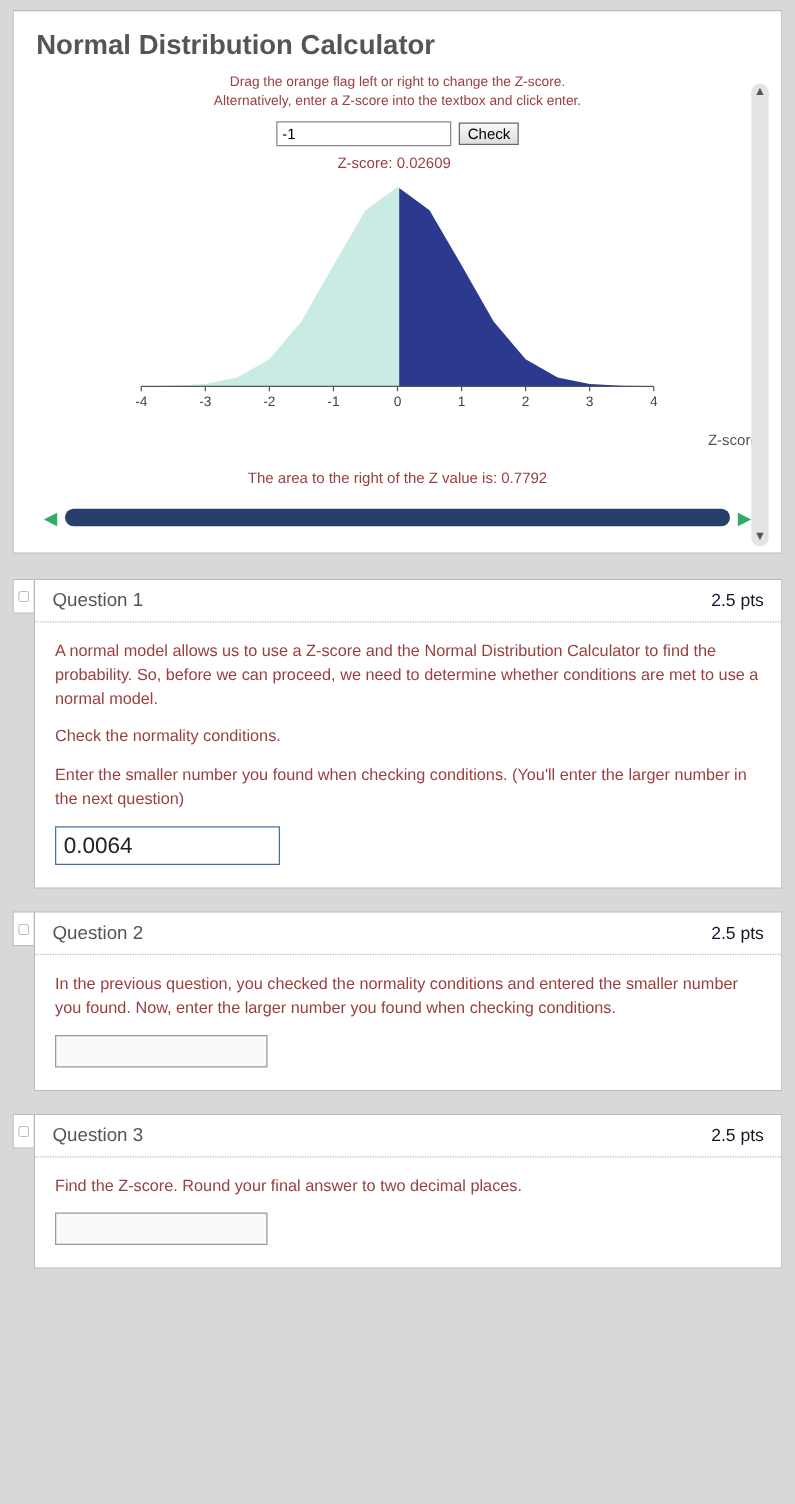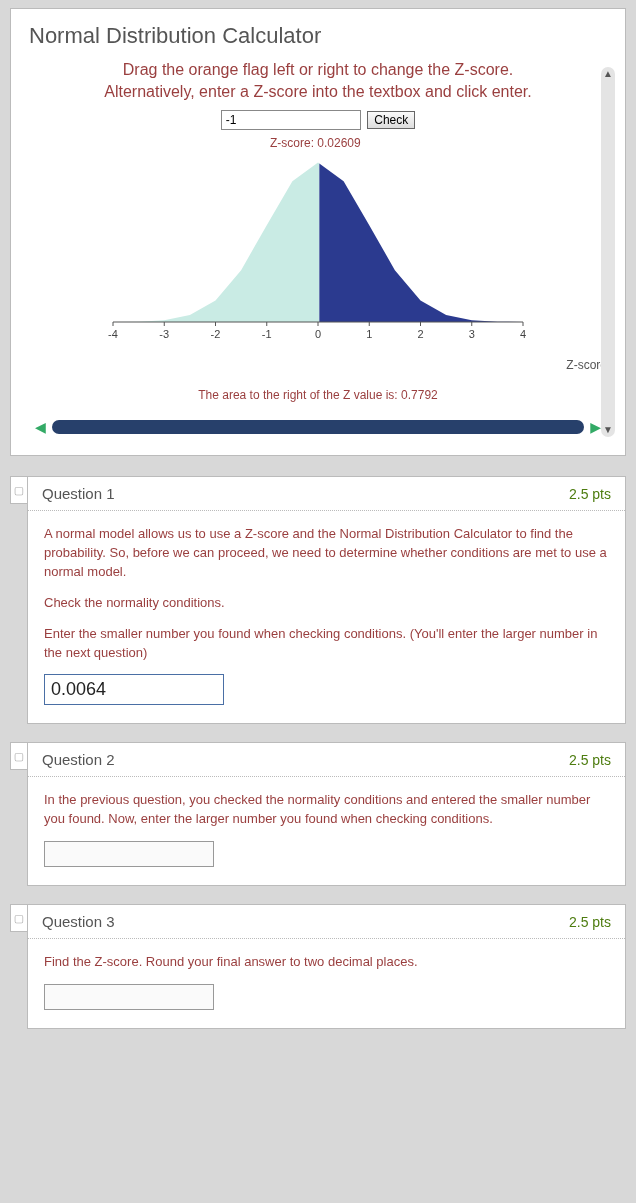--- a/index.html
+++ b/index.html
@@ -13,27 +13,27 @@
   .calc-card {
     background: #fff;
     border: 1px solid #bbb;
     padding: 14px 18px 18px 18px;
     margin-bottom: 20px;
     position: relative;
   }
   .calc-title {
     font-size: 22px;
     color: #555;
-    font-weight: 400;
+    font-weight: 700;
     margin-bottom: 10px;
   }
   .instructions {
     text-align: center;
     color: #9a3f3f;
-    font-size: 16px;
+    font-size: 11px;
     line-height: 1.35;
     margin-bottom: 8px;
   }
   .zrow {
     text-align: center;
     margin-bottom: 6px;
   }
   .zinput {
     width: 140px;
     font-size: 12px;
@@ -134,21 +134,21 @@
   }
   .qhead {
     display: flex;
     justify-content: space-between;
     align-items: center;
     padding: 8px 14px;
     border-bottom: 1px dotted #bbb;
     color: #555;
   }
   .qhead .qnum { font-size: 15px; }
-  .qhead .qpts { font-size: 14px; color: #4d7c0f; }
+  .qhead .qpts { font-size: 14px; color: #0f172a; }
   .qbody {
     padding: 14px 16px 18px 16px;
     font-size: 13px;
     color: #9a3f3f;
     line-height: 1.45;
   }
   .qbody p { margin-bottom: 12px; }
   .answer-input {
     width: 180px;
     font-size: 18px;

